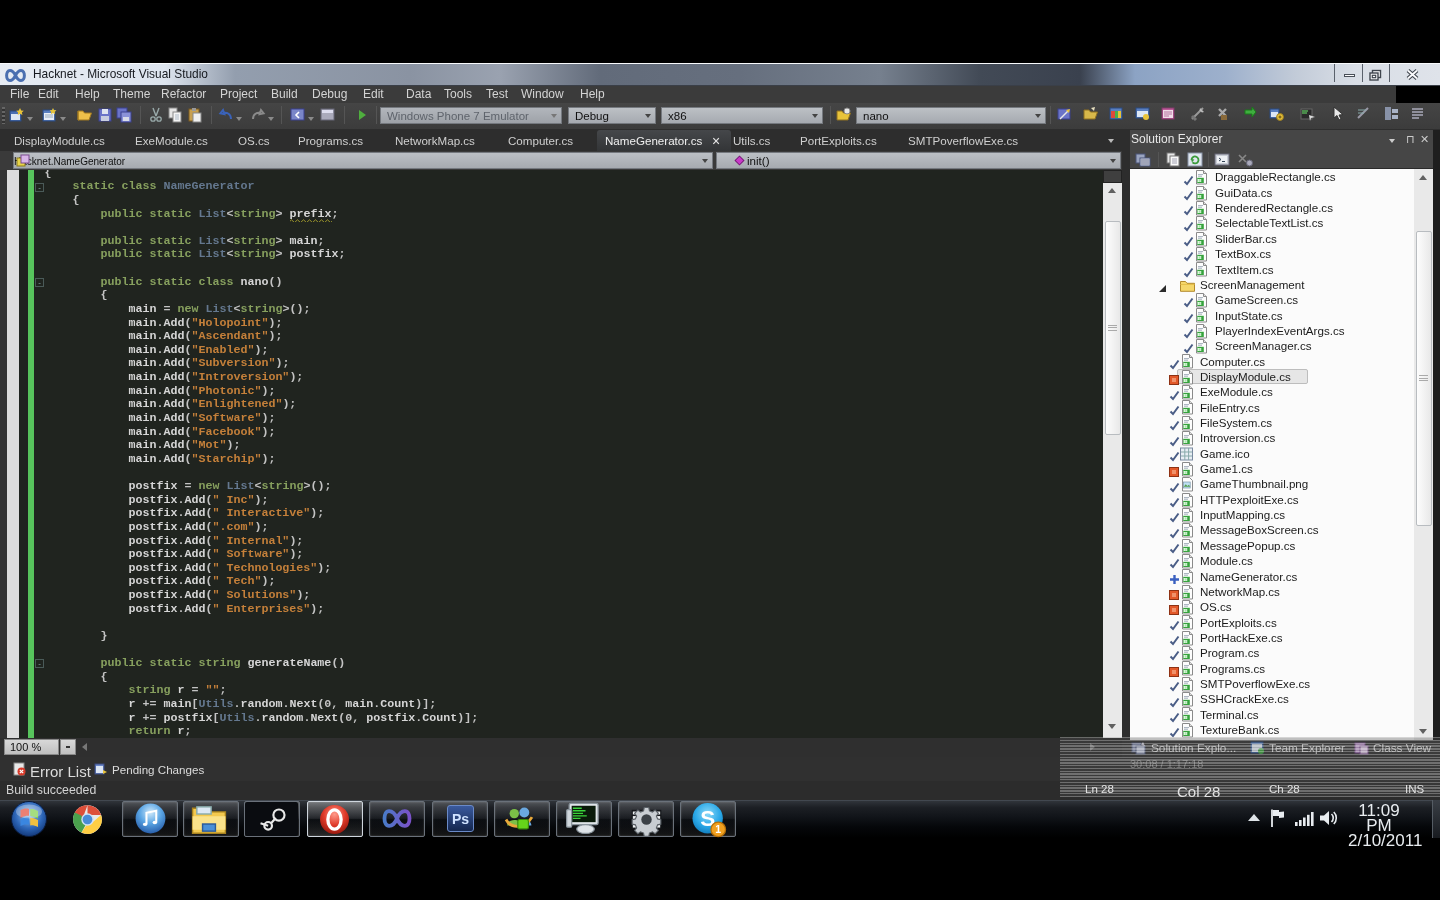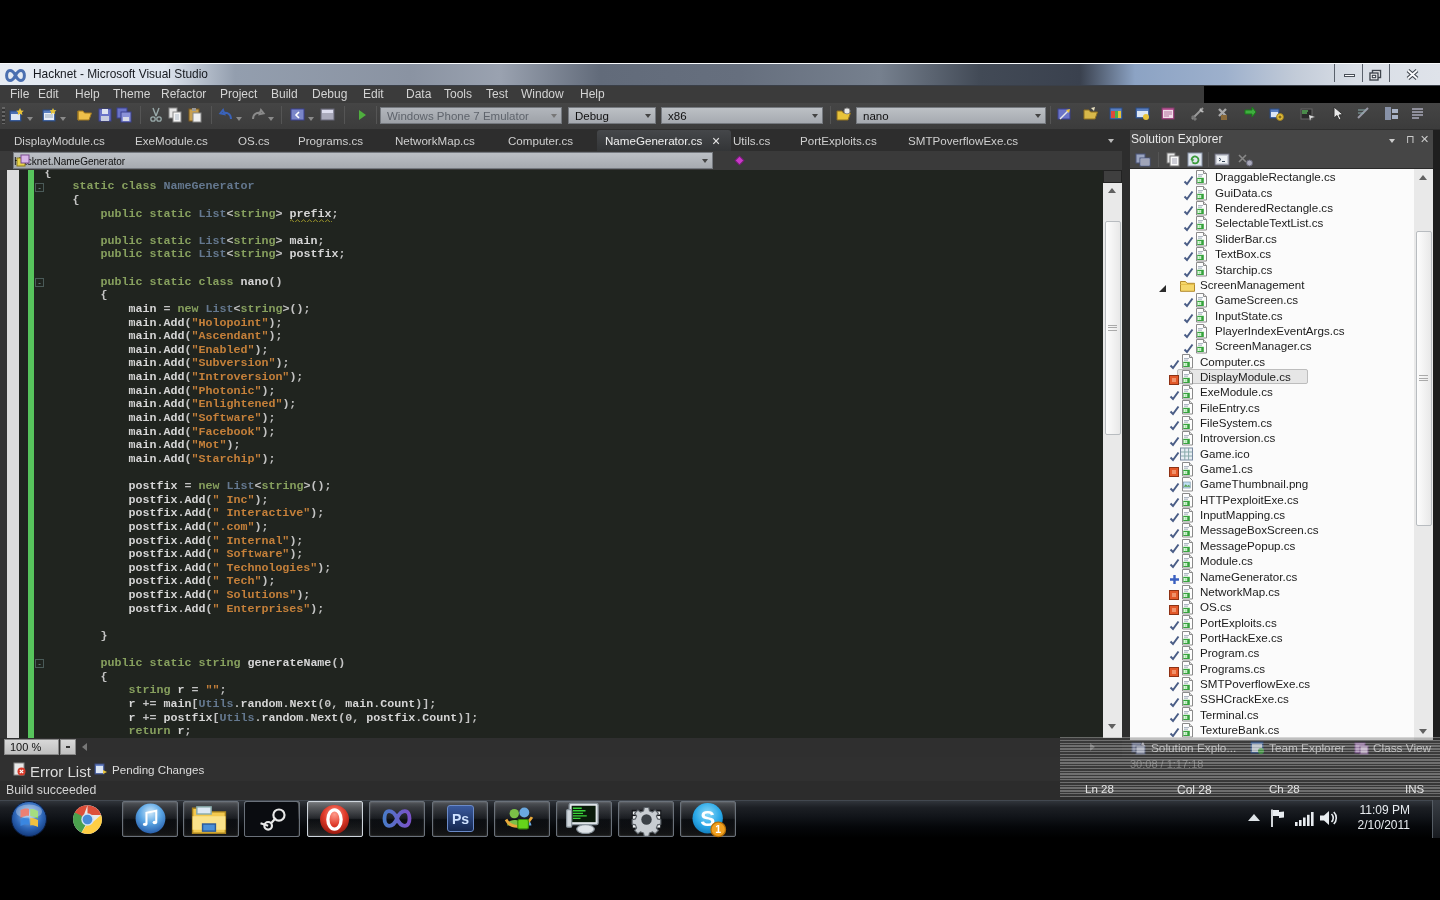--- a/index.html
+++ b/index.html
@@ -30,21 +30,21 @@
 <svg style="position:absolute;left:1368px;top:69px" width="14" height="12" viewBox="0 0 14 12">
       <rect x="4.5" y="1.5" width="8" height="7" fill="#fbfbfd" stroke="#3f454e" stroke-width="1.4"></rect>
       <rect x="2" y="4" width="8" height="7" fill="#fbfbfd" stroke="#3f454e" stroke-width="1.4"></rect>
       <rect x="4.3" y="6.3" width="3.4" height="2.4" fill="none" stroke="#3f454e" stroke-width="1.2"></rect>
     </svg>
 <svg style="position:absolute;left:1406px;top:69px" width="13" height="11" viewBox="0 0 13 11">
       <path d="M2 1.5 L11 9.5 M11 1.5 L2 9.5" stroke="#3f454e" stroke-width="4"></path>
       <path d="M2 1.5 L11 9.5 M11 1.5 L2 9.5" stroke="#fbfbfd" stroke-width="1.8"></path>
     </svg>
 
-<div style="position:absolute;left:0;top:86px;width:1204px;height:17px;background:#3b3b3b">
+<div style="position:absolute;left:0;top:86px;width:1396px;height:17px;background:#3b3b3b">
       <div class="mi" style="left:10px">File</div>
       <div class="mi" style="left:38px">Edit</div>
       <div class="mi" style="left:75px">Help</div>
       <div class="mi" style="left:113px">Theme</div>
       <div class="mi" style="left:161px">Refactor</div>
       <div class="mi" style="left:220px">Project</div>
       <div class="mi" style="left:271px">Build</div>
       <div class="mi" style="left:312px">Debug</div>
       <div class="mi" style="left:363px">Edit</div>
       <div class="mi" style="left:406px">Data</div>
@@ -236,20 +236,21 @@
 <div class="tab" style="left:605px;color:#f0f0f0">NameGenerator.cs</div>
 <div class="tab" style="left:712px;color:#e8e8e8;font-size:14px">×</div>
 <div class="da" style="left:1108px;top:139px;border-top-color:#bbb"></div>
 
 <div style="position:absolute;left:0;top:151px;width:1122px;height:19px;background:#3a3a3a"></div>
 <div class="cmb" style="left:13px;top:152px;width:700px;height:17px"><span style="font-size:10px">Hacknet.NameGenerator</span><span class="ar"></span></div>
 <svg style="position:absolute;left:16px;top:154px" width="14" height="13" viewBox="0 0 14 13">
       <rect x="1" y="4" width="8" height="8" fill="#e8d44a" stroke="#8a7a1a"></rect>
       <rect x="5" y="1" width="8" height="8" fill="#d8b4e8" stroke="#7a4a90"></rect>
     </svg>
+<div class="cmb" style="left:716px;top:152px;width:405px;height:17px"><span style="margin-left:30px;font-size:11.6px">init()</span><span class="ar"></span></div>
 <svg style="position:absolute;left:734px;top:155px" width="11" height="11" viewBox="0 0 11 11">
       <rect x="2.4" y="2.4" width="6.2" height="6.2" transform="rotate(45 5.5 5.5)" fill="#c83ac8" stroke="#7a1a7a"></rect>
     </svg>
 
 <div style="position:absolute;left:0;top:170px;width:1103px;height:568px;background:#20241f;overflow:hidden">
   <div style="position:absolute;left:7px;top:0;width:12px;height:568px;background:#dcdcdc"></div>
   <div style="position:absolute;left:0;top:0;width:7px;height:568px;background:#333"></div>
   <div style="position:absolute;left:28px;top:0;width:6px;height:568px;background:#57c45c"></div>
   <pre style="position:absolute;left:44.5px;top:-3.31px;font-family:'Liberation Mono',monospace;font-size:11.67px;line-height:13.62px;font-weight:bold;color:#c3c3c3">{
     <i class="k">static</i> <i class="k">class</i> <i class="t">NameGenerator</i>
@@ -422,21 +423,21 @@
 <div style="position:absolute;left:1183px;top:263.7px"><svg width="11" height="11" viewBox="0 0 11 11">
         <path d="M1.5 6.5 L4 9 L9.5 1.5" stroke="#4a5d86" stroke-width="2" fill="none"></path>
       </svg></div>
     <div style="position:absolute;left:1194px;top:262.3px"><svg width="14" height="15" viewBox="0 0 14 15">
         <path d="M2.5 0.5 h7 l3 3 v10.5 h-10 z" fill="#fdfdfd" stroke="#8a8a8a"></path>
         <path d="M9.5 0.5 v3 h3" fill="#e0e0e0" stroke="#8a8a8a"></path>
         <rect x="3.2" y="7.8" width="6.6" height="5.2" fill="#37a33e"></rect>
         <path d="M4.6 9 v3 m1.6 -3 v3 m-2.8 -2.2 h4 m-4 1.4 h4" stroke="#e8ffe8" stroke-width="0.9" fill="none"></path>
         <path d="M4 4.6 h5 M4 6.2 h4" stroke="#9aa7b4" stroke-width="0.9"></path>
       </svg></div>
-    <div class="tl" style="left:1215px;top:261.5px">Starchip.cs</div>
+    <div class="tl" style="left:1215px;top:261.5px">TextItem.cs</div>
 <div style="position:absolute;left:1158px;top:279.05px"><svg width="9" height="9" viewBox="0 0 9 9">
         <polygon points="8,1 8,8 1,8" fill="#2b2b2b"></polygon>
       </svg></div>
     <div style="position:absolute;left:1180px;top:277.65000000000003px"><svg width="15" height="13" viewBox="0 0 15 13">
         <path d="M0.5 2.5 h5 l1.5 1.8 h7.5 v8 h-14 z" fill="#f5d76b" stroke="#b38a2d"></path>
         <path d="M0.5 5.5 h14" stroke="#e6bf4a"></path>
       </svg></div>
     <div class="tl" style="left:1200px;top:276.85px">ScreenManagement</div>
 <div style="position:absolute;left:1183px;top:294.4px"><svg width="11" height="11" viewBox="0 0 11 11">
         <path d="M1.5 6.5 L4 9 L9.5 1.5" stroke="#4a5d86" stroke-width="2" fill="none"></path>
@@ -797,21 +798,21 @@
         <rect x="2" y="4" width="7" height="7" fill="#dce6f4"></rect>
         <path d="M9 8 l4 2 -4 2z" fill="#e8c33a"></path>
       </svg></div>
 <div style="position:absolute;left:112px;top:763px;font-size:11.6px;color:#dcdcdc">Pending Changes</div>
 
 <div style="position:absolute;left:0;top:781px;width:1440px;height:19px;background:#2c2c2c"></div>
 <div style="position:absolute;left:6px;top:782.5px;font-size:12.3px;color:#d2d2d2">Build succeeded</div>
 
 <div style="position:absolute;left:1060px;top:737px;width:380px;height:60px;background:repeating-linear-gradient(180deg,rgba(175,175,175,0.50) 0px,rgba(175,175,175,0.50) 1.4px,rgba(75,75,75,0.34) 1.4px,rgba(75,75,75,0.34) 2.8px)">
       <div style="position:absolute;left:25px;top:46px;color:#e2e2e2;font-size:11.5px">Ln 28</div>
-      <div style="position:absolute;left:117px;top:46px;color:#e2e2e2;font-size:12px">Col 28</div>
+      <div style="position:absolute;left:117px;top:46px;color:#e2e2e2;font-size:15px">Col 28</div>
       <div style="position:absolute;left:209px;top:46px;color:#e2e2e2;font-size:11.5px">Ch 28</div>
       <div style="position:absolute;left:345px;top:46px;color:#e2e2e2;font-size:11.5px">INS</div>
       <div style="position:absolute;left:70px;top:21px;color:rgba(220,220,220,0.40);font-size:11px">30:08 / 1:17:18</div>
     </div>
 
 <div style="position:absolute;left:0;top:800px;width:1440px;height:38px;background:linear-gradient(180deg,#30343a 0%,#1c1f24 18%,#101318 45%,#05070a 70%,#000 100%);border-top:1px solid #424850"></div>
 <div style="position:absolute;left:122px;top:801px;width:56px;height:36px;border:1px solid #6a717a;border-radius:2px;background:linear-gradient(180deg,rgba(255,255,255,0.17),rgba(255,255,255,0.0425) 48%,rgba(0,0,0,0.12) 52%,rgba(255,255,255,0.07650000000000001));box-shadow:inset 0 0 2px rgba(255,255,255,0.25)"></div>
     <div style="position:absolute;left:183px;top:801px;width:56px;height:36px;border:1px solid #6a717a;border-radius:2px;background:linear-gradient(180deg,rgba(255,255,255,0.17),rgba(255,255,255,0.0425) 48%,rgba(0,0,0,0.12) 52%,rgba(255,255,255,0.07650000000000001));box-shadow:inset 0 0 2px rgba(255,255,255,0.25)"></div>
     <div style="position:absolute;left:244px;top:801px;width:56px;height:36px;border:1px solid #6a717a;border-radius:2px;background:linear-gradient(180deg,rgba(255,255,255,0.17),rgba(255,255,255,0.0425) 48%,rgba(0,0,0,0.12) 52%,rgba(255,255,255,0.07650000000000001));box-shadow:inset 0 0 2px rgba(255,255,255,0.25)"></div>
     <div style="position:absolute;left:307px;top:801px;width:56px;height:36px;border:1px solid #cfd6de;border-radius:2px;background:linear-gradient(180deg,rgba(255,255,255,0.34),rgba(255,255,255,0.085) 48%,rgba(0,0,0,0.12) 52%,rgba(255,255,255,0.15300000000000002));box-shadow:inset 0 0 2px rgba(255,255,255,0.25)"></div>
@@ -948,15 +949,15 @@
         <rect x="4" y="8" width="2.6" height="6"></rect>
         <rect x="8" y="5.5" width="2.6" height="8.5"></rect>
         <rect x="12" y="2.8" width="2.6" height="11.2"></rect>
         <rect x="16" y="0" width="2.6" height="14"></rect>
       </g>
     </svg>
     <svg style="position:absolute;left:1320px;top:810px" width="18" height="16" viewBox="0 0 18 16">
       <polygon points="0,5.5 4,5.5 9,1 9,15 4,10.5 0,10.5" fill="#e8ecf0"></polygon>
       <path d="M11.5 4 a5.5 5.5 0 0 1 0 8 M13.8 2 a8.5 8.5 0 0 1 0 12" stroke="#e8ecf0" stroke-width="1.6" fill="none"></path>
     </svg>
-    <div style="position:absolute;left:1348px;top:803px;width:62px;height:32px;color:#e8ecf0;font-size:12px;text-align:right;line-height:15px">11:09 PM<br>2/10/2011</div>
+    <div style="position:absolute;left:1348px;top:803px;width:62px;height:32px;color:#e8ecf0;font-size:17px;text-align:center;line-height:15px">11:09 PM<br>2/10/2011</div>
     <div style="position:absolute;left:1432px;top:800px;width:8px;height:38px;background:linear-gradient(180deg,#3a3f46,#181b20);border-left:1px solid #555c64"></div>
 
 </div>
 </body></html>

